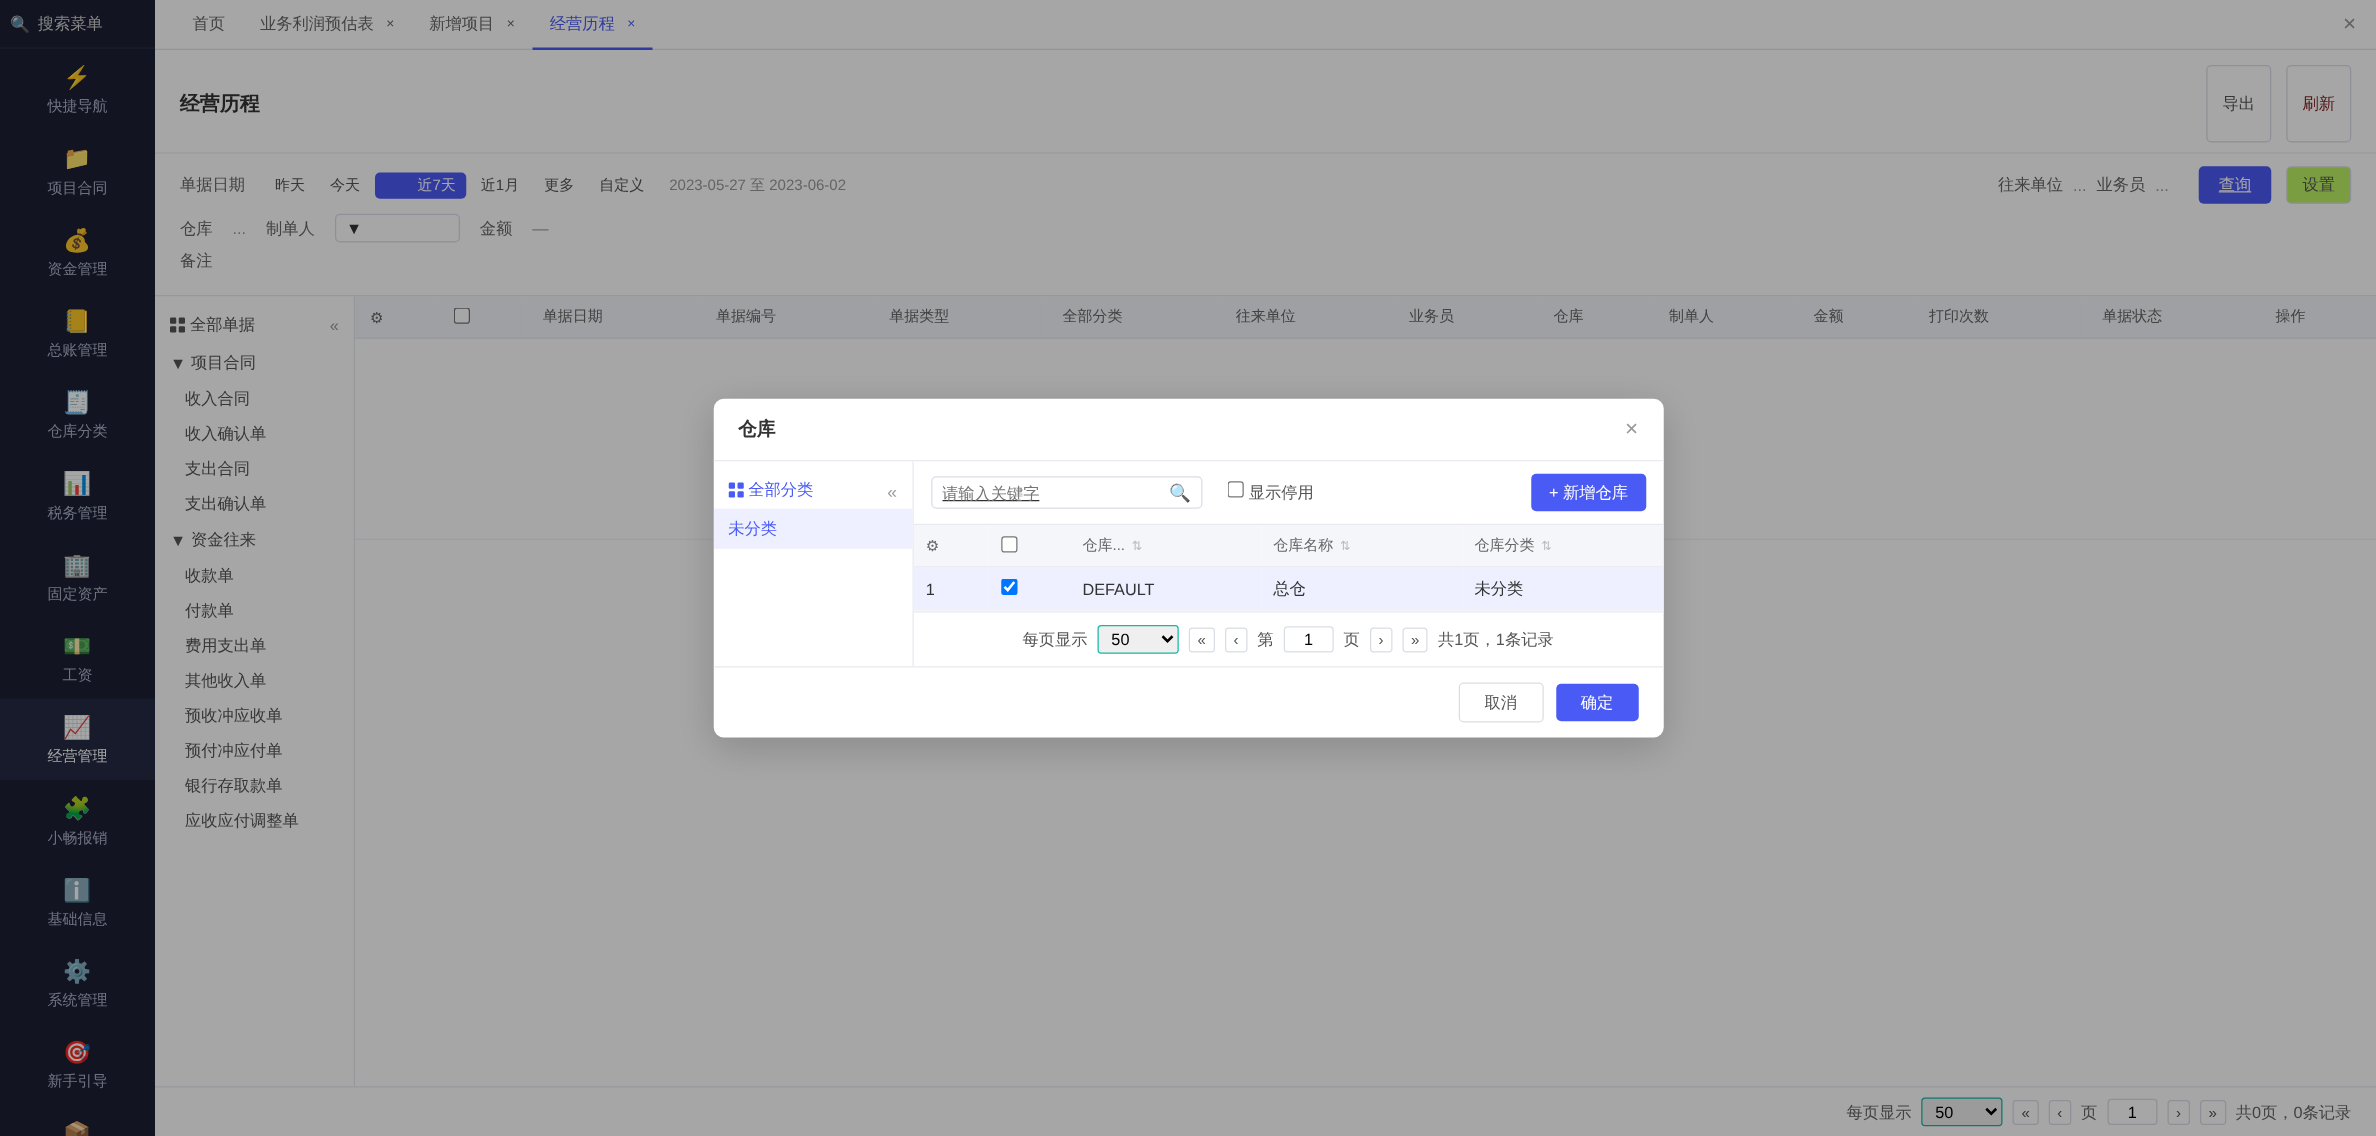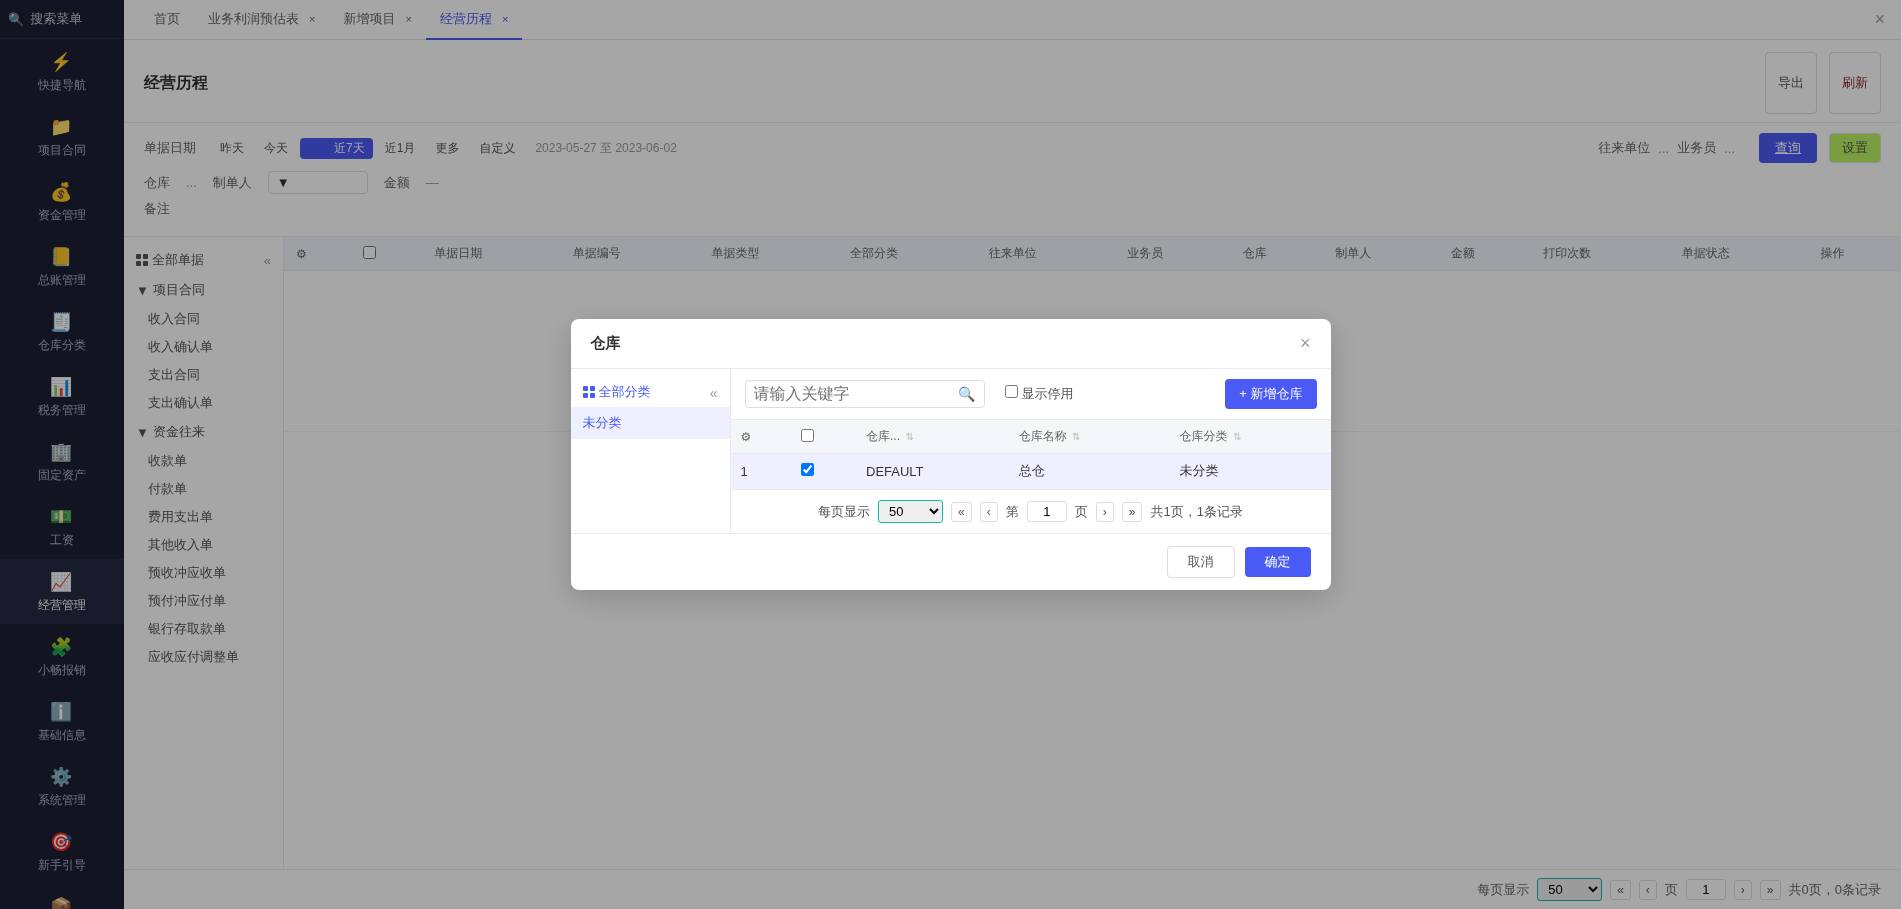--- a/index.html
+++ b/index.html
@@ -79,21 +79,21 @@
     .modal-tree { width: 160px; border-right: 1px solid #e8eaef; padding: 8px 0; flex-shrink: 0; }
     .modal-tree-header { display: flex; align-items: flex-end; justify-content: space-between; padding: 6px 12px; font-size: 13px; color: #4a5af5; }
     .modal-tree-item { padding: 7px 12px; cursor: pointer; font-size: 13px; color: #555; }
     .modal-tree-item.selected { color: #4a5af5; background: #eef0ff; }
     .modal-tree-collapse { cursor: pointer; color: #999; font-size: 14px; }
 
     
     .modal-content { flex: 1; display: flex; flex-direction: column; overflow: hidden; }
     .modal-toolbar { display: flex; align-items: center; justify-content: space-between; padding: 10px 14px; border-bottom: 1px solid #e8eaef; }
     .modal-search { display: flex; align-items: center; border: 1px solid #d9dde6; border-radius: 4px; padding: 4px 8px; gap: 6px; flex: 1; max-width: 240px; }
-    .modal-search input { border: none; outline: none; font-size: 16px; color: #333; width: 100%; background: transparent; }
+    .modal-search input { border: none; outline: none; font-size: 13px; color: #333; width: 100%; background: transparent; text-decoration: underline; }
     .modal-search-icon { color: #999; font-size: 14px; }
     .modal-checkbox { display: flex; align-items: flex-start; gap: 4px; font-size: 13px; color: #555; margin-left: 12px; }
     .btn-add-warehouse { background: #4a5af5; color: #fff; border: none; border-radius: 4px; padding: 6px 14px; cursor: pointer; font-size: 13px; }
 
     
     .modal-table { flex: 1; overflow: auto; }
     .modal-table table { width: 100%; border-collapse: collapse; }
     .modal-table th { background: #f5f6fa; padding: 8px 10px; text-align: left; font-size: 12px; color: #666; font-weight: normal; border-bottom: 1px solid #e8eaef; white-space: nowrap; }
     .modal-table td { padding: 8px 10px; font-size: 13px; border-bottom: 1px solid #f5f5f5; }
     .modal-table tr.selected td { background: #eef0ff; }

